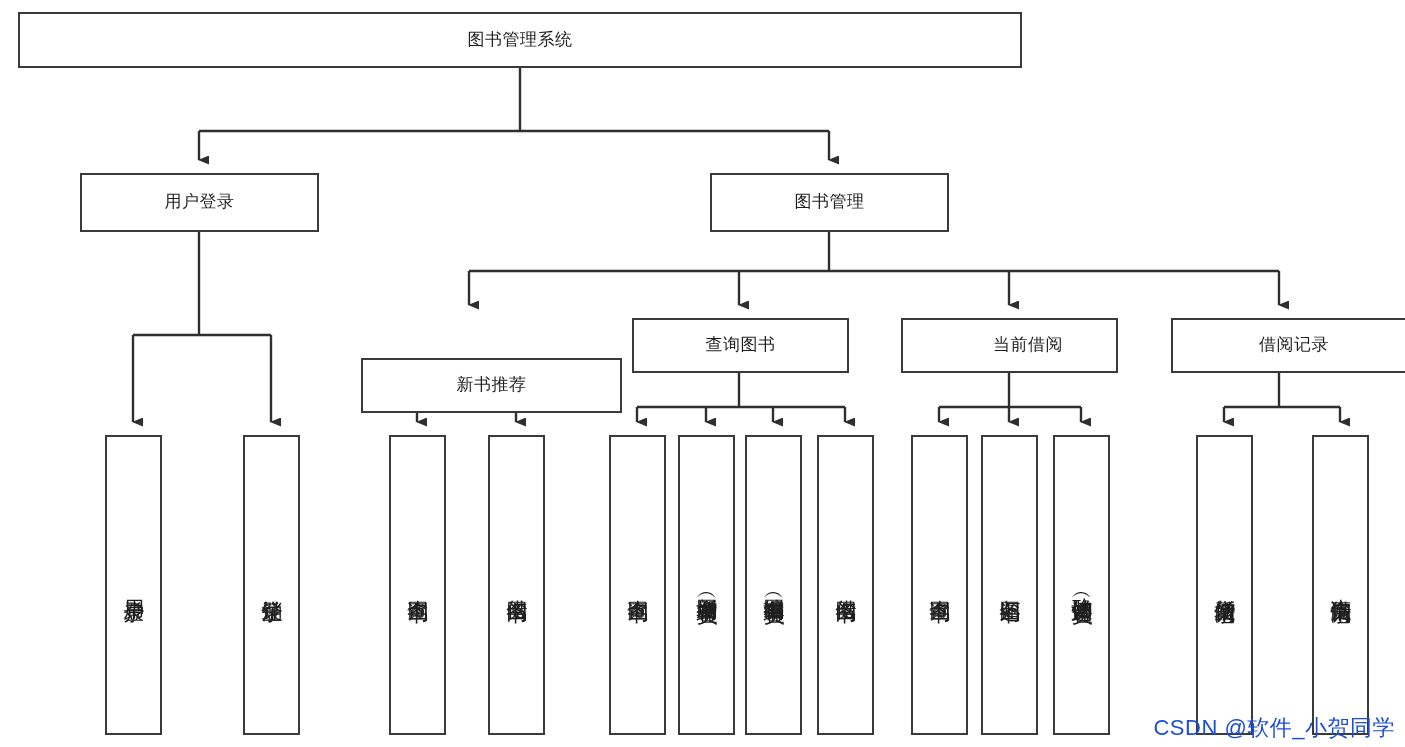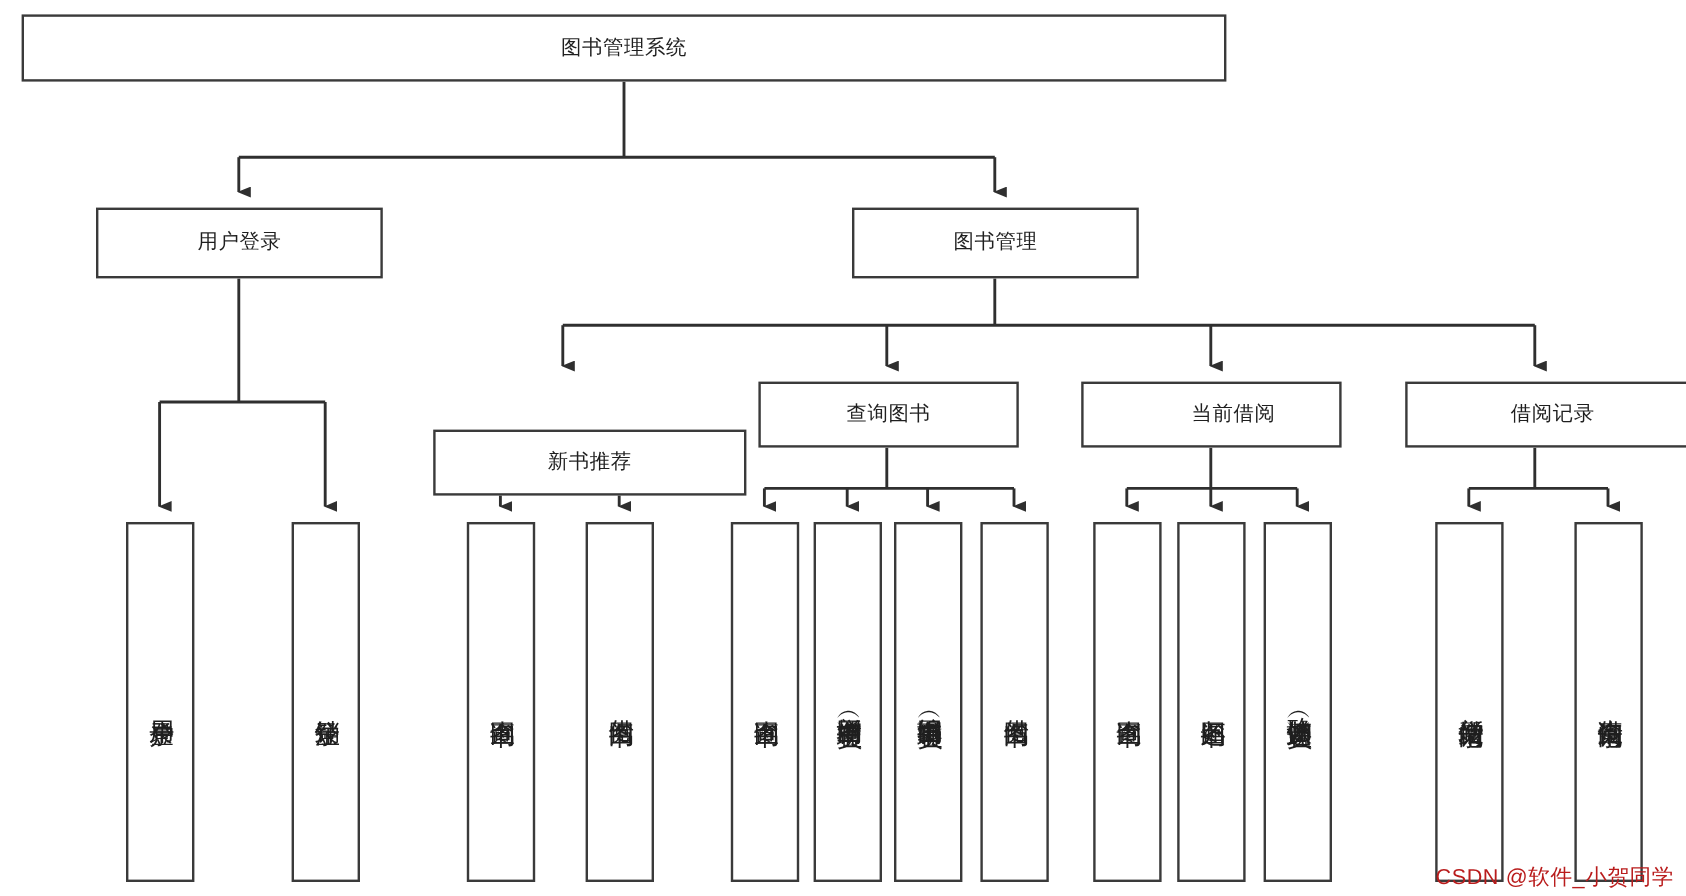--- a/index.html
+++ b/index.html
@@ -46,22 +46,22 @@
   }
   .node.v .vtext{
     writing-mode:vertical-rl;
     text-orientation:upright;
     display:block;
   }
   #watermark{
     position:absolute;
     right:10px;
     bottom:4px;
-    font-size:18px;
-    color:#b91c1c;
+    font-size:22px;
+    color:#1d4ed8;
     letter-spacing:0.5px;
     white-space:nowrap;
   }
 </style>
 </head>
 <body>
 
 <div id="canvas">
 
   <svg id="wires" viewBox="0 0 1405 747">

